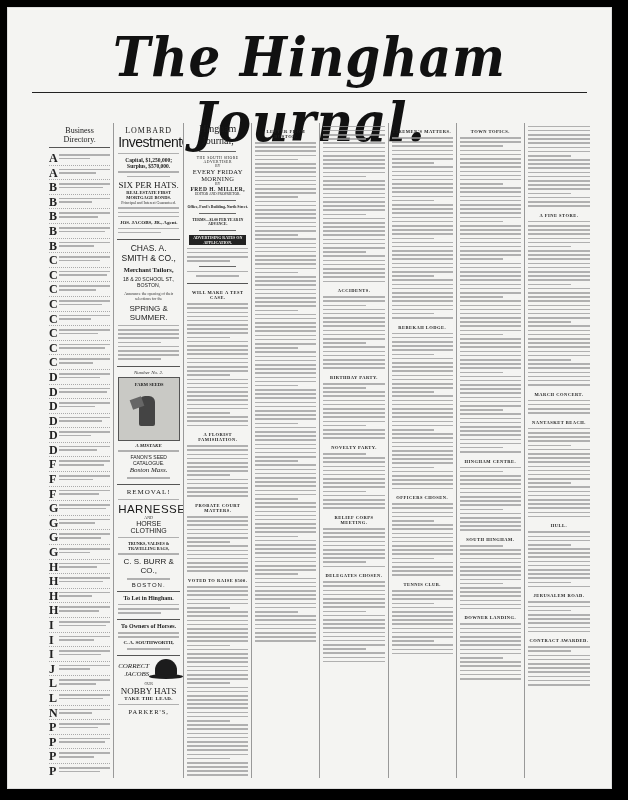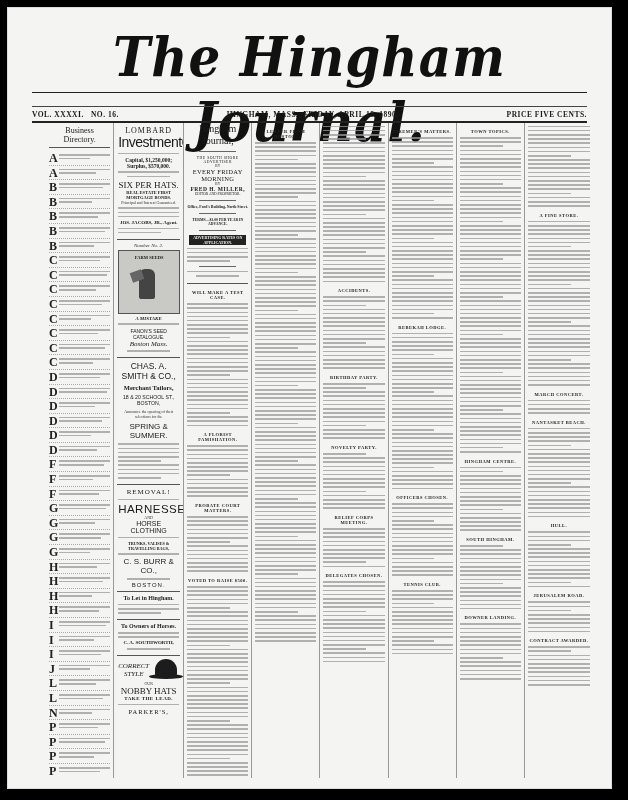--- a/index.html
+++ b/index.html
@@ -37,25 +37,20 @@
 </head>
 <body>
 
 <div class="page">
 
   <div class="masthead">
     <div class="title">The Hingham Journal.</div>
     <div class="rule1"></div>
   </div>
 
-  <div class="dateline">
-    <span><span>VOL. XXXXI.</span>&nbsp;&nbsp;&nbsp;<span>NO. 16.</span></span>
-    <span>HINGHAM, MASS., FRIDAY, APRIL 18, 1890.</span>
-    <span>PRICE FIVE CENTS.</span>
-  </div>
 
   <div class="cols">
 
     <div class="col" style="width:72px;">
       <div class="dir-title">Business Directory.</div>
       <div id="dir-list">
           <div class="dir-item">
             <span class="init">A</span>
             <span class="rest">
               <div class="line" style="margin:2px 0;"></div>
@@ -376,53 +371,53 @@
           <div class="line s" style="margin-left:15%"></div>
         <div class="big" style="font-size:9px;font-family:'Liberation Serif',serif;">SIX PER HATS.</div>
         <div class="mid" style="font-size:4.5px;">REAL ESTATE FIRST MORTGAGE BONDS.</div>
         <div class="sm">Principal and Interest Guaranteed.</div>
         <div class="line"></div>
           <div class="line"></div>
           <div class="line"></div>
         <div class="mid" style="font-size:5px;">JOS. JACOBS, JR., Agent.</div>
         <div class="line"></div>
           <div class="line s"></div>
-      </div>
-      <div class="ad">
-        <div class="sm" style="font-size:5px;font-style:italic;">Number No. 2.</div>
-        <div class="illus" style="width:60px;height:62px;position:relative;">
-          <div style="position:absolute;top:4px;left:0;right:0;font-size:4.5px;font-weight:bold;">FARM SEEDS</div>
-          <div style="position:absolute;left:20px;top:18px;width:16px;height:30px;background:#444;border-radius:6px 6px 2px 2px;"></div>
-          <div style="position:absolute;left:12px;top:20px;width:12px;height:10px;background:#666;transform:rotate(-20deg);"></div>
-        </div>
-        <div class="mid" style="font-size:5px;font-style:italic;">A MISTAKE</div>
-        <div class="line"></div>
-        <div class="big" style="font-size:5px;">FANON'S SEED CATALOGUE.</div>
-        <div style="font-size:7px;font-style:italic;">Boston Mass.</div>
-        <div class="line s" style="margin-left:15%"></div>
       </div>
       <div class="ad">
         <div class="big" style="font-size:8.5px;">CHAS. A. SMITH &amp; CO.,</div>
         <div class="mid" style="font-size:6.5px;margin-top:3px;">Merchant Tailors,</div>
         <div class="big" style="font-size:5.2px;margin-top:3px;">18 &amp; 20 SCHOOL ST., BOSTON,</div>
         <div class="sm" style="margin-top:3px;">Announce the opening of their selections for the</div>
         <div class="big" style="font-size:8px;margin-top:3px;">SPRING &amp; SUMMER.</div>
         <div class="txt" style="margin-top:3px;">
             <div class="line"></div>
             <div class="line"></div>
             <div class="line"></div>
             <div class="line"></div>
             <div class="line s"></div>
             <div class="line"></div>
             <div class="line"></div>
             <div class="line"></div>
             <div class="line s"></div>
           </div>
       </div>
       <div class="ad">
+        <div class="sm" style="font-size:5px;font-style:italic;">Number No. 2.</div>
+        <div class="illus" style="width:60px;height:62px;position:relative;">
+          <div style="position:absolute;top:4px;left:0;right:0;font-size:4.5px;font-weight:bold;">FARM SEEDS</div>
+          <div style="position:absolute;left:20px;top:18px;width:16px;height:30px;background:#444;border-radius:6px 6px 2px 2px;"></div>
+          <div style="position:absolute;left:12px;top:20px;width:12px;height:10px;background:#666;transform:rotate(-20deg);"></div>
+        </div>
+        <div class="mid" style="font-size:5px;font-style:italic;">A MISTAKE</div>
+        <div class="line"></div>
+        <div class="big" style="font-size:5px;">FANON'S SEED CATALOGUE.</div>
+        <div style="font-size:7px;font-style:italic;">Boston Mass.</div>
+        <div class="line s" style="margin-left:15%"></div>
+      </div>
+      <div class="ad">
         <div class="big" style="font-size:7px;letter-spacing:1px;font-family:'Liberation Serif',serif;">REMOVAL!</div>
         <div class="line"></div>
         <div class="big" style="font-size:11.5px;letter-spacing:0.5px;">HARNESSES</div>
         <div class="sm">AND</div>
         <div class="big" style="font-size:7px;">HORSE CLOTHING</div>
         <div class="line"></div>
         <div class="mid" style="font-size:4.2px;">TRUNKS, VALISES &amp; TRAVELLING BAGS,</div>
         <div class="line"></div>
         <div class="big" style="font-size:8px;">C. S. BURR &amp; CO.,</div>
         <div class="line s" style="margin-left:15%"></div>
@@ -436,23 +431,23 @@
       </div>
       <div class="ad">
         <div class="mid" style="font-size:6px;">To Owners of Horses.</div>
         <div class="line"></div>
           <div class="line"></div>
         <div class="mid" style="font-size:5px;">C. A. SOUTHWORTH,</div>
         <div class="line s" style="margin-left:15%"></div>
       </div>
       <div class="ad" style="border-bottom:none;">
         <div style="display:flex;align-items:center;justify-content:space-between;">
-          <div style="font-style:italic;font-size:7px;line-height:8px;text-align:center;">
+          <div style="font-style:italic;font-size:7px;line-height:8px;text-align:right;">
             <div>CORRECT</div>
-            <div>STYLE</div>
+            <div>JACOBS</div>
           </div>
           <div style="width:34px;height:22px;position:relative;">
             <div style="position:absolute;left:6px;top:0;width:22px;height:17px;background:#1c1c1c;border-radius:11px 11px 2px 2px;"></div>
             <div style="position:absolute;left:0;top:15px;width:34px;height:5px;background:#1c1c1c;border-radius:50%;"></div>
           </div>
         </div>
         <div class="sm">OUR</div>
         <div class="big" style="font-size:9px;font-family:'Liberation Serif',serif;">NOBBY HATS</div>
         <div class="mid" style="font-size:5px;letter-spacing:0.5px;">TAKE THE LEAD.</div>
         <div class="line"></div>

